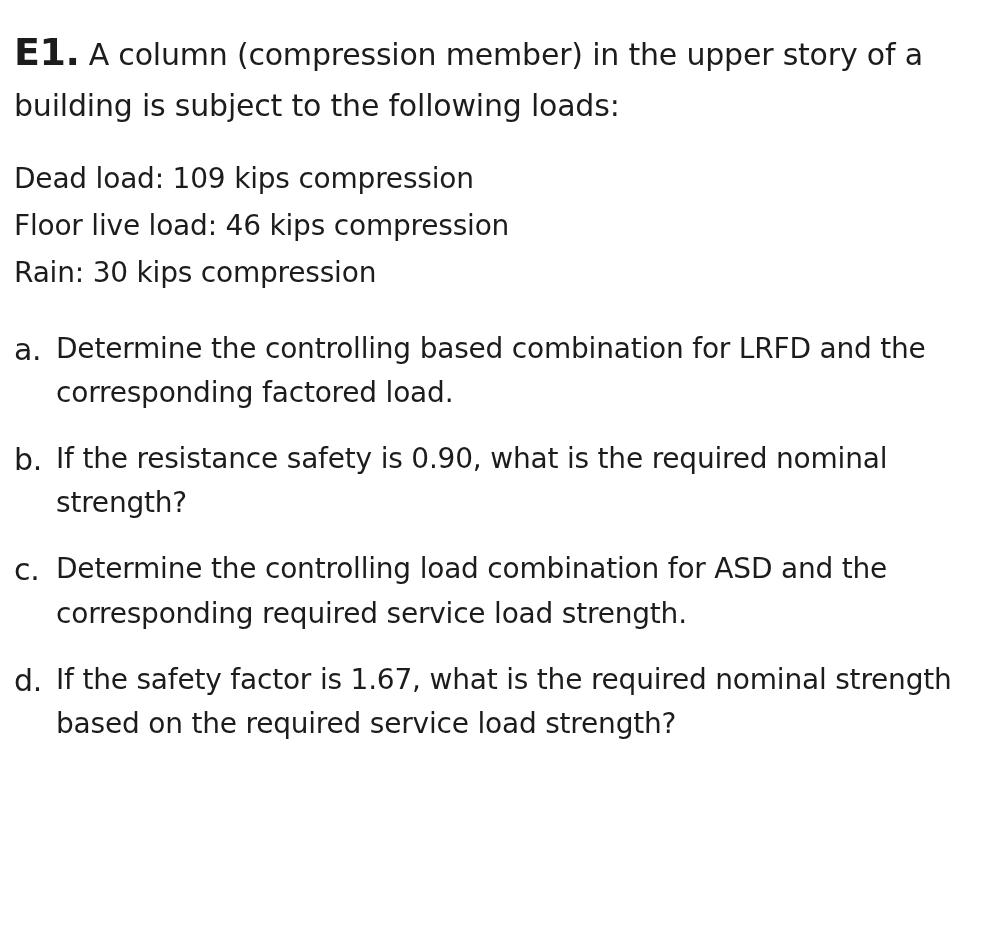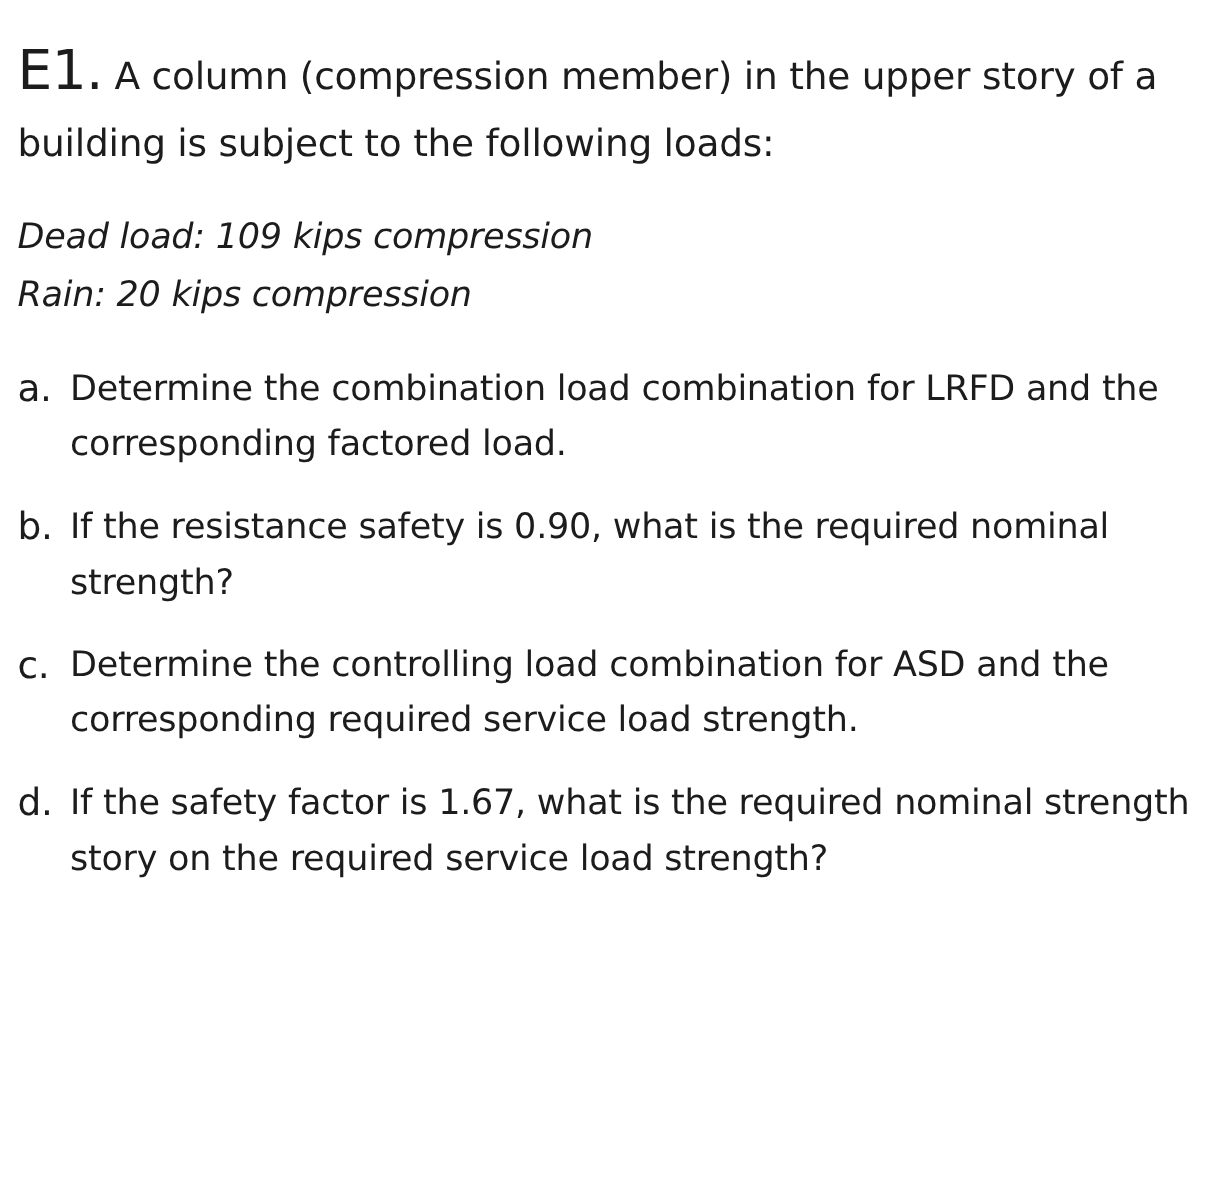--- a/index.html
+++ b/index.html
@@ -20,27 +20,26 @@
     height: 950px;
     padding: 22px 30px 0 14px;
   }
   .problem-intro {
     font-size: 30px;
     line-height: 1.58;
     margin: 0 0 26px 0;
     letter-spacing: -0.2px;
   }
   .problem-label {
-    font-size: 44px;
-    font-weight: 400;
+    font-size: 38px;
+    font-weight: 700;
     letter-spacing: -0.5px;
   }
   .loads-block {
     margin: 0 0 30px 0;
-    font-style: italic;
   }
   .load-line {
     font-size: 28px;
     line-height: 1.68;
     letter-spacing: -0.2px;
   }
   .parts {
     margin: 0;
   }
   .part {
@@ -67,39 +66,40 @@
 
 <div class="page">
 
   <p class="problem-intro">
     <span class="problem-label">E1.</span>
     <span>A column (compression member) in the upper story of a building is subject to the following loads:</span>
   </p>
 
   <div class="loads-block">
     <div class="load-line">Dead load: 109 kips compression</div>
-    <div class="load-line">Rain: 20 kips compression</div>
+    <div class="load-line">Floor live load: 46 kips compression</div>
+    <div class="load-line">Rain: 30 kips compression</div>
   </div>
 
   <div class="parts">
 
     <div class="part">
       <div class="part-letter">a.</div>
-      <div class="part-text">Determine the combination load combination for LRFD and the corresponding factored load.</div>
+      <div class="part-text">Determine the controlling based combination for LRFD and the corresponding factored load.</div>
     </div>
 
     <div class="part">
       <div class="part-letter">b.</div>
       <div class="part-text">If the resistance safety is 0.90, what is the required nominal strength?</div>
     </div>
 
     <div class="part">
       <div class="part-letter">c.</div>
       <div class="part-text">Determine the controlling load combination for ASD and the corresponding required service load strength.</div>
     </div>
 
     <div class="part">
       <div class="part-letter">d.</div>
-      <div class="part-text">If the safety factor is 1.67, what is the required nominal strength story on the required service load strength?</div>
+      <div class="part-text">If the safety factor is 1.67, what is the required nominal strength based on the required service load strength?</div>
     </div>
 
   </div>
 </div>
 
 </body></html>

